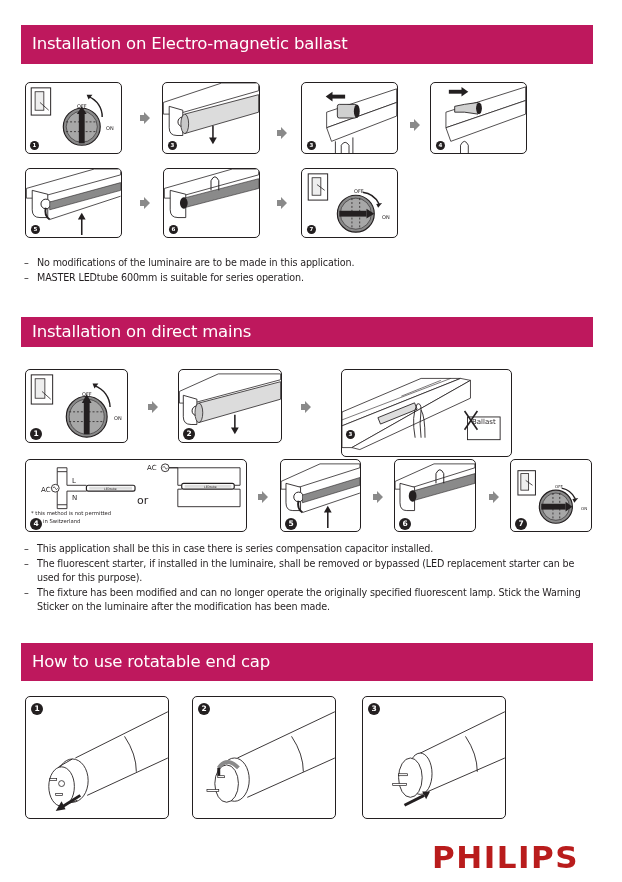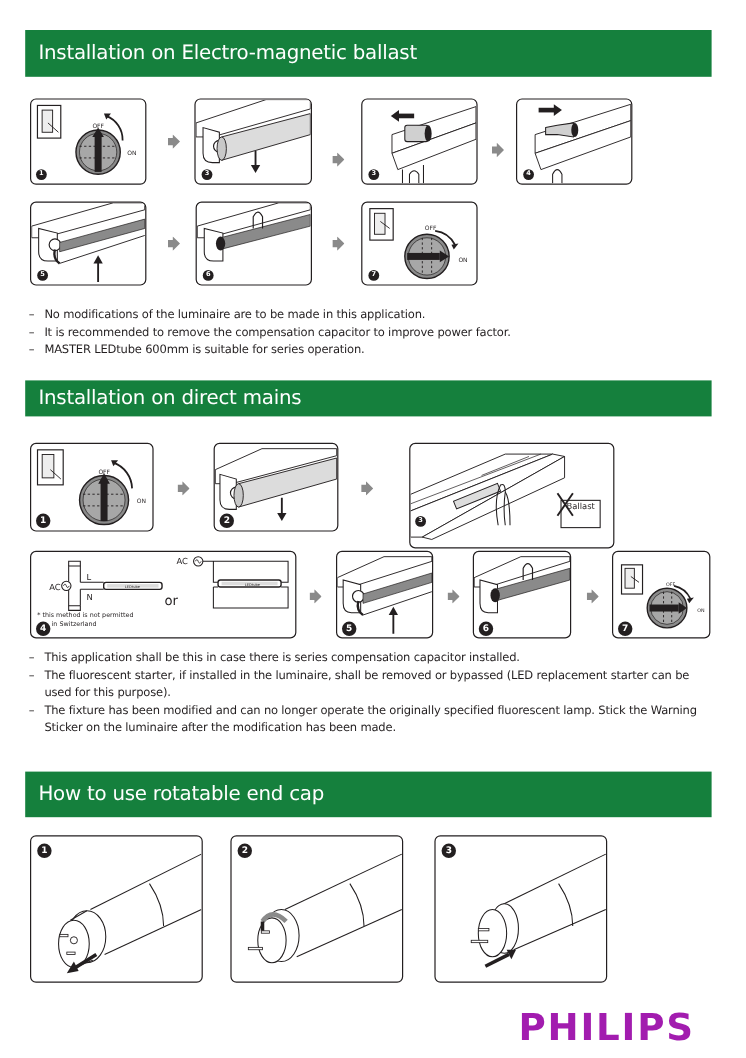--- a/index.html
+++ b/index.html
@@ -1,21 +1,21 @@
 <!DOCTYPE html>
 <html><head>
 <meta charset="utf-8">
 <style>
   * { box-sizing: border-box; margin: 0; padding: 0; }
   html, body { width: 622px; height: 882px; background: #ffffff; overflow: hidden; }
   body { position: relative; font-family: "DejaVu Sans", sans-serif; color: #231f20; }
 
   .section-bar {
     position: absolute; left: 21px; width: 572px;
-    background: #15803d; color: #ffffff;
+    background: #be185d; color: #ffffff;
     font-family: "DejaVu Sans", sans-serif;
     font-size: 16.5px; line-height: 1;
     padding-left: 11px; display: flex; align-items: center;
     letter-spacing: -0.2px;
   }
 
   .panel {
     position: absolute; border: 1.6px solid #231f20; border-radius: 5px; background: #fff;
     overflow: hidden;
   }
@@ -29,21 +29,21 @@
   .step-badge.big { width: 12px; height: 12px; line-height: 12px; font-size: 7.5px; }
 
   .flow-arrow { position: absolute; width: 10px; height: 12px; }
 
   .notes { position: absolute; left: 24px; width: 575px; font-size: 9.6px; line-height: 14.6px;
            font-family: "DejaVu Sans", sans-serif; color: #231f20; letter-spacing: -0.15px; }
   .notes li { list-style: none; position: relative; padding-left: 13px; }
   .notes li::before { content: "–"; position: absolute; left: 0; top: 0; }
 
   .logo { position: absolute; left: 432px; top: 842px; font-family: "DejaVu Sans", sans-serif;
-          font-weight: bold; font-size: 31px; letter-spacing: 1.5px; color: #a21caf; line-height: 1; }
+          font-weight: bold; font-size: 31px; letter-spacing: 1.5px; color: #b91c1c; line-height: 1; }
 
   .small-label { position: absolute; font-size: 5px; color: #231f20; font-family: "DejaVu Sans", sans-serif; }
 </style>
 </head>
 <body>
 
 <div class="section-bar" style="top:25px;height:39px;">
   <span>Installation on Electro-magnetic ballast</span>
 </div>
 
@@ -165,21 +165,20 @@
     <path d="M62 24 A22 22 0 0 1 79 36" fill="none" stroke="#231f20" stroke-width="1.5"></path>
     <polygon points="76,36 82,35 78,40" fill="#231f20"></polygon>
   </svg>
   <span class="small-label" style="left:52px;top:19px;">OFF</span>
   <span class="small-label" style="left:80px;top:45px;">ON</span>
   <span class="step-badge" style="left:5px;top:56px;">7</span>
 </div>
 
 <ul class="notes" style="top:256px;">
   <li>No modifications of the luminaire are to be made in this application.</li>
-  <li>It is recommended to remove the compensation capacitor to improve power factor.</li>
   <li>MASTER LEDtube 600mm is suitable for series operation.</li>
 </ul>
 
 <div class="section-bar" style="top:317px;height:30px;">
   <span>Installation on direct mains</span>
 </div>
 
 <div class="panel" style="left:25px;top:369px;width:103px;height:74px;">
   <svg viewBox="0 0 103 74">
     <rect x="5" y="5" width="22" height="30" fill="#fff" stroke="#231f20" stroke-width="1"></rect>

